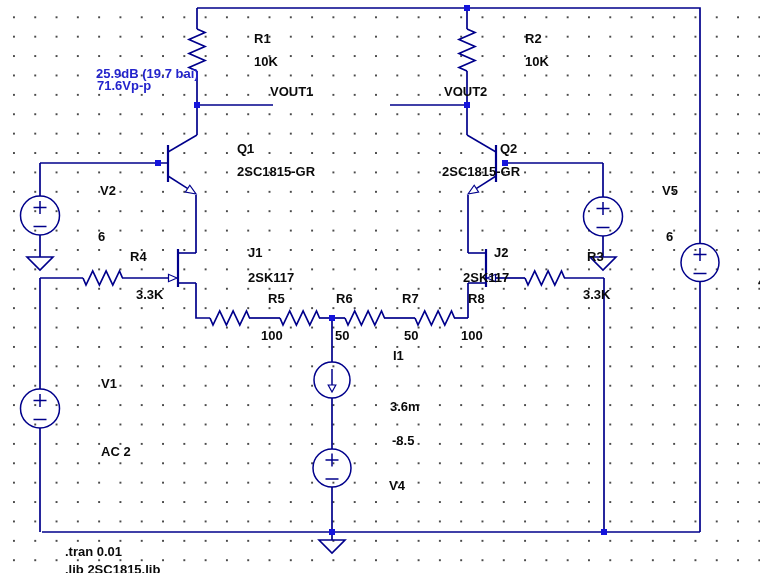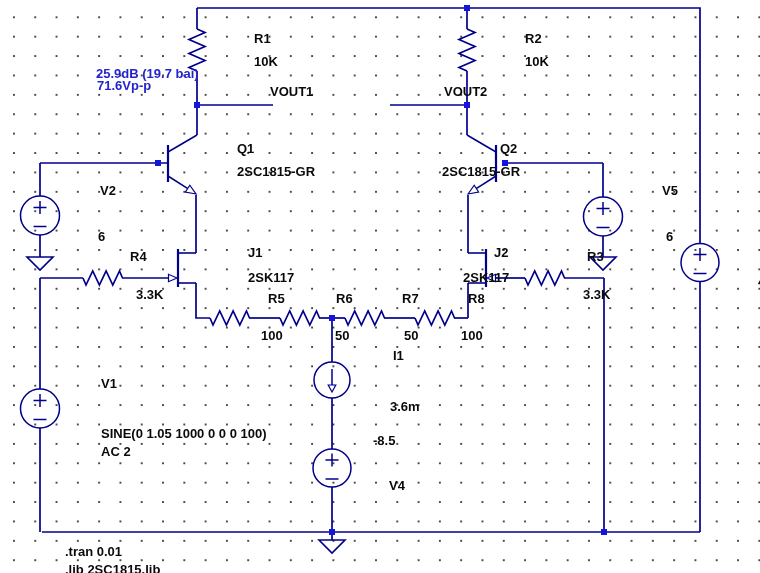--- a/index.html
+++ b/index.html
@@ -195,23 +195,22 @@
   <div class="t" style="left:288px;top:292px">R6</div>
   <div class="t" style="left:287px;top:329px">50</div>
   <div class="t" style="left:354px;top:292px">R7</div>
   <div class="t" style="left:356px;top:329px">50</div>
   <div class="t" style="left:420px;top:292px">R8</div>
   <div class="t" style="left:413px;top:329px">100</div>
 
   <div class="t" style="left:345px;top:349px">I1</div>
   <div class="t" style="left:342px;top:400px">3.6m</div>
 
-  <div class="t" style="left:325px;top:434px">-8.5</div>
+  <div class="t" style="left:344px;top:434px">-8.5</div>
   <div class="t" style="left:341px;top:479px">V4</div>
 
   <div class="t" style="left:53px;top:377px">V1</div>
-  <div class="t" style="left:53px;top:427px">SINE(0 1.05 1000 0 0 0 100)</div>
   <div class="t" style="left:53px;top:445px">AC 2</div>
 
   <div class="t" style="left:17px;top:545px">.tran 0.01</div>
   <div class="t" style="left:17px;top:563px">.lib 2SC1815.lib</div>
 
 </div>
 
 </body></html>

